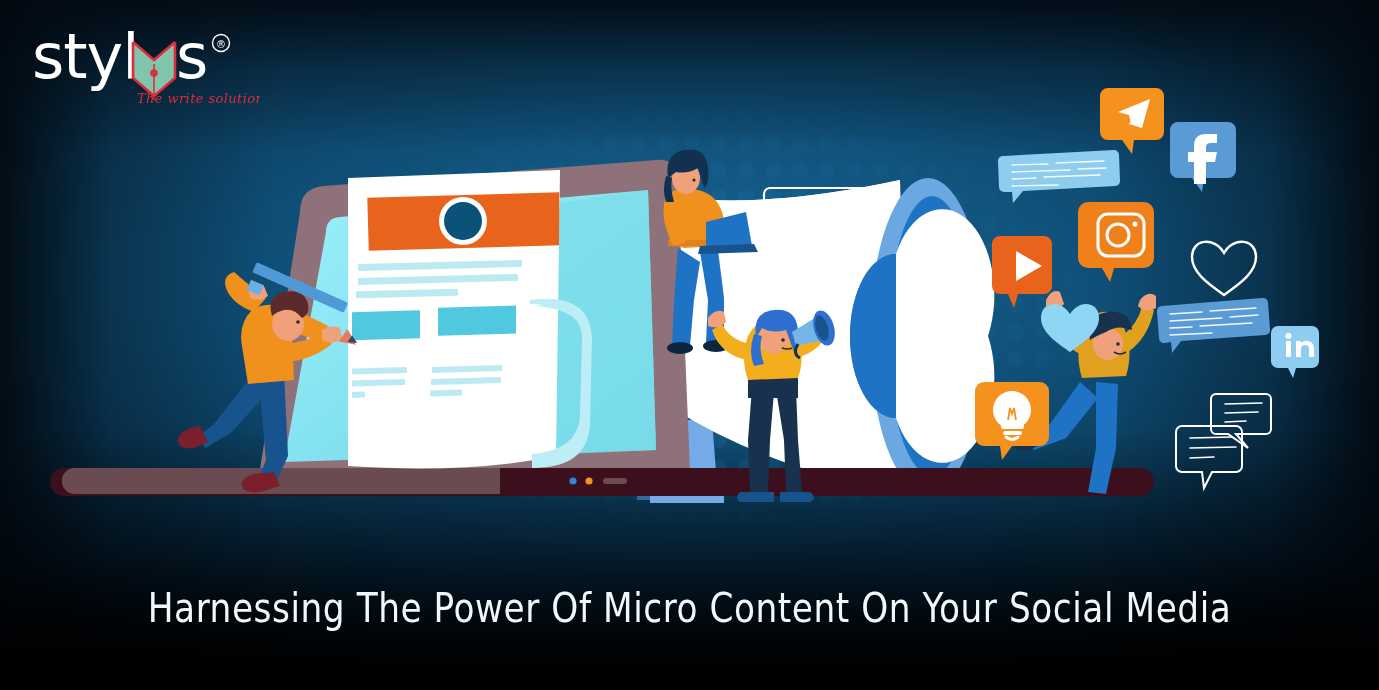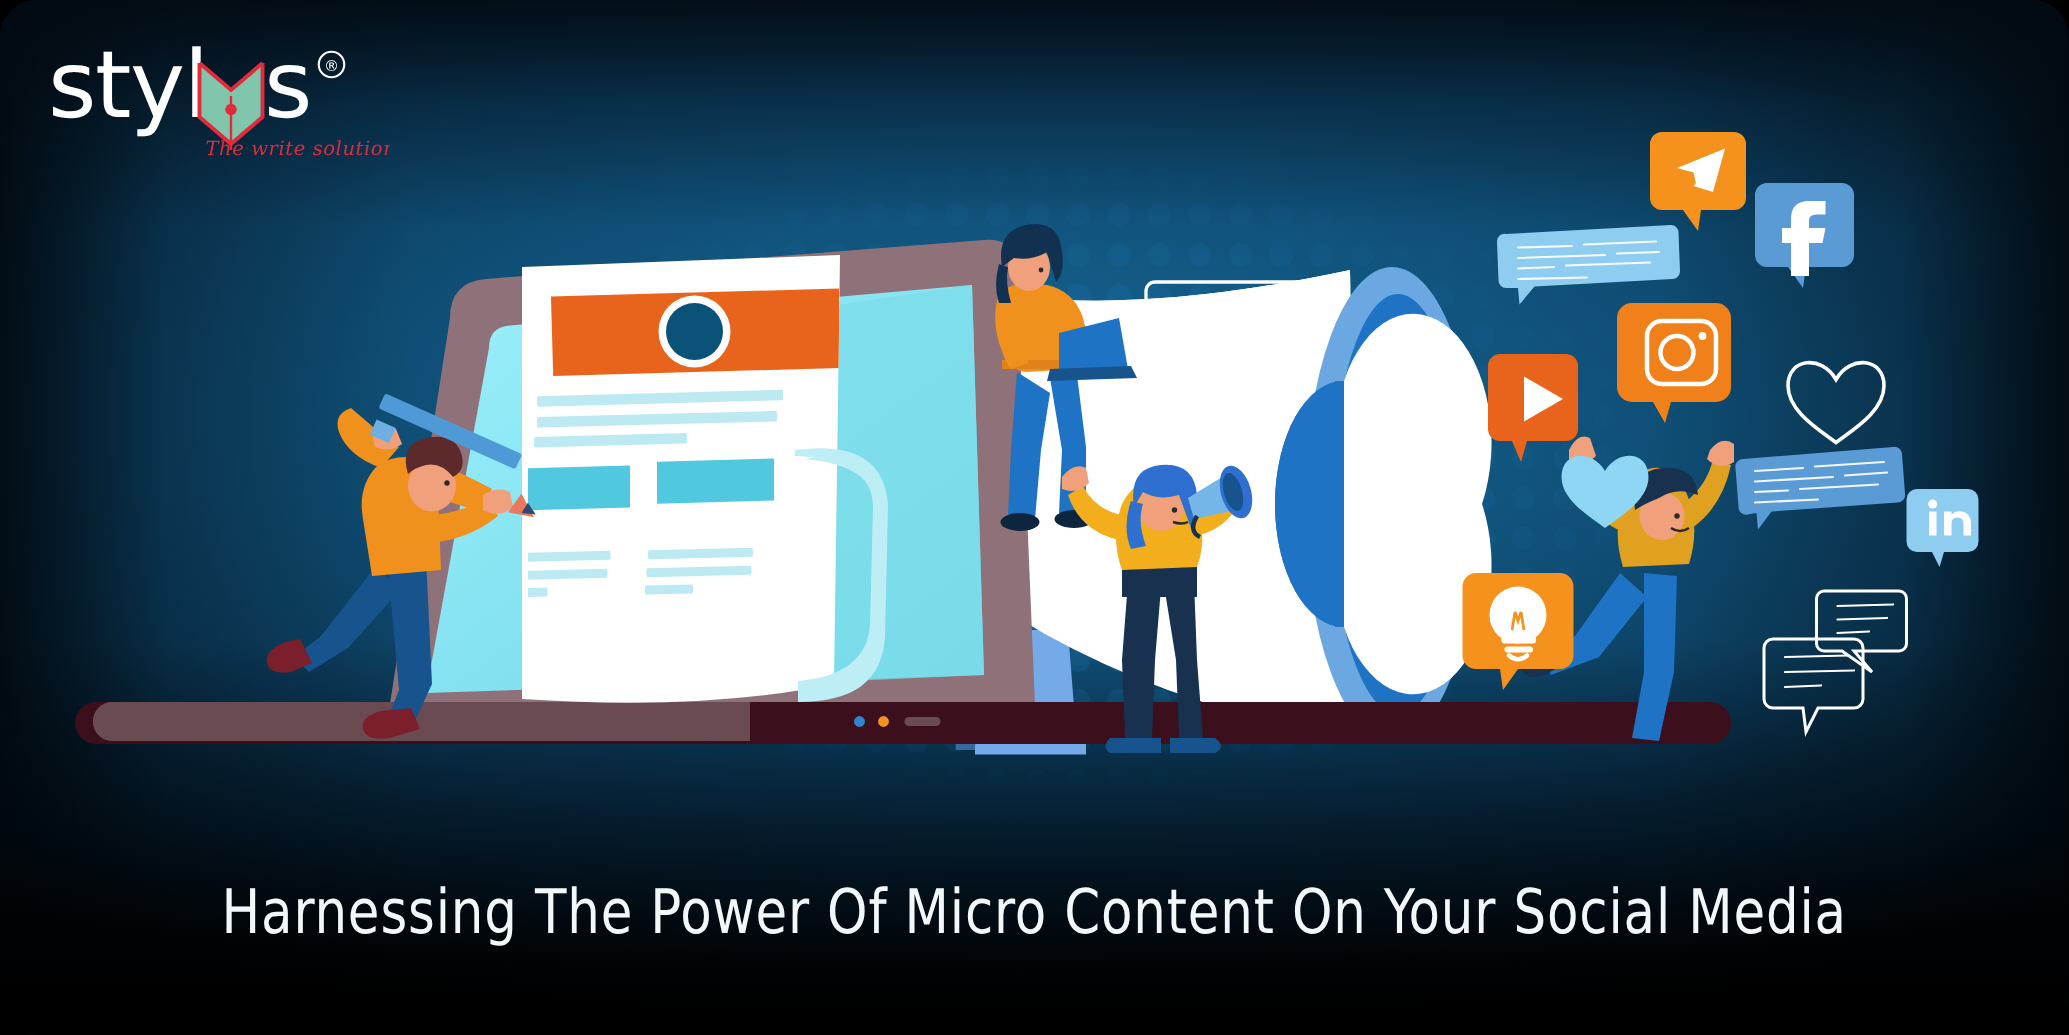--- a/index.html
+++ b/index.html
@@ -4,21 +4,20 @@
 <style>
   html,body{margin:0;padding:0;background:#000;}
   body{font-family:"Liberation Sans",sans-serif;}
 
   .banner{
     position:relative;
     width:1379px;height:690px;
     overflow:hidden;
     background:
       radial-gradient(ellipse 78% 62% at 50% 40%, #17618e 0%, #135c88 18%, #0f4d74 42%, #0b3b5b 64%, #072a41 80%, #041827 92%, #01070c 100%);
-    border-radius: 25px;
   }
   
   .bg-vignette{
     position:absolute;inset:0;
     background:
       linear-gradient(to bottom, rgba(2,10,18,.92) 0%, rgba(2,10,18,.35) 10%, rgba(0,0,0,0) 22%, rgba(0,0,0,0) 62%, rgba(0,6,12,.55) 80%, rgba(0,0,0,.97) 96%, #000 100%),
       linear-gradient(to right, rgba(1,8,14,.9) 0%, rgba(1,8,14,.25) 8%, rgba(0,0,0,0) 20%, rgba(0,0,0,0) 80%, rgba(1,8,14,.28) 92%, rgba(1,8,14,.92) 100%);
     pointer-events:none;
   }
 

